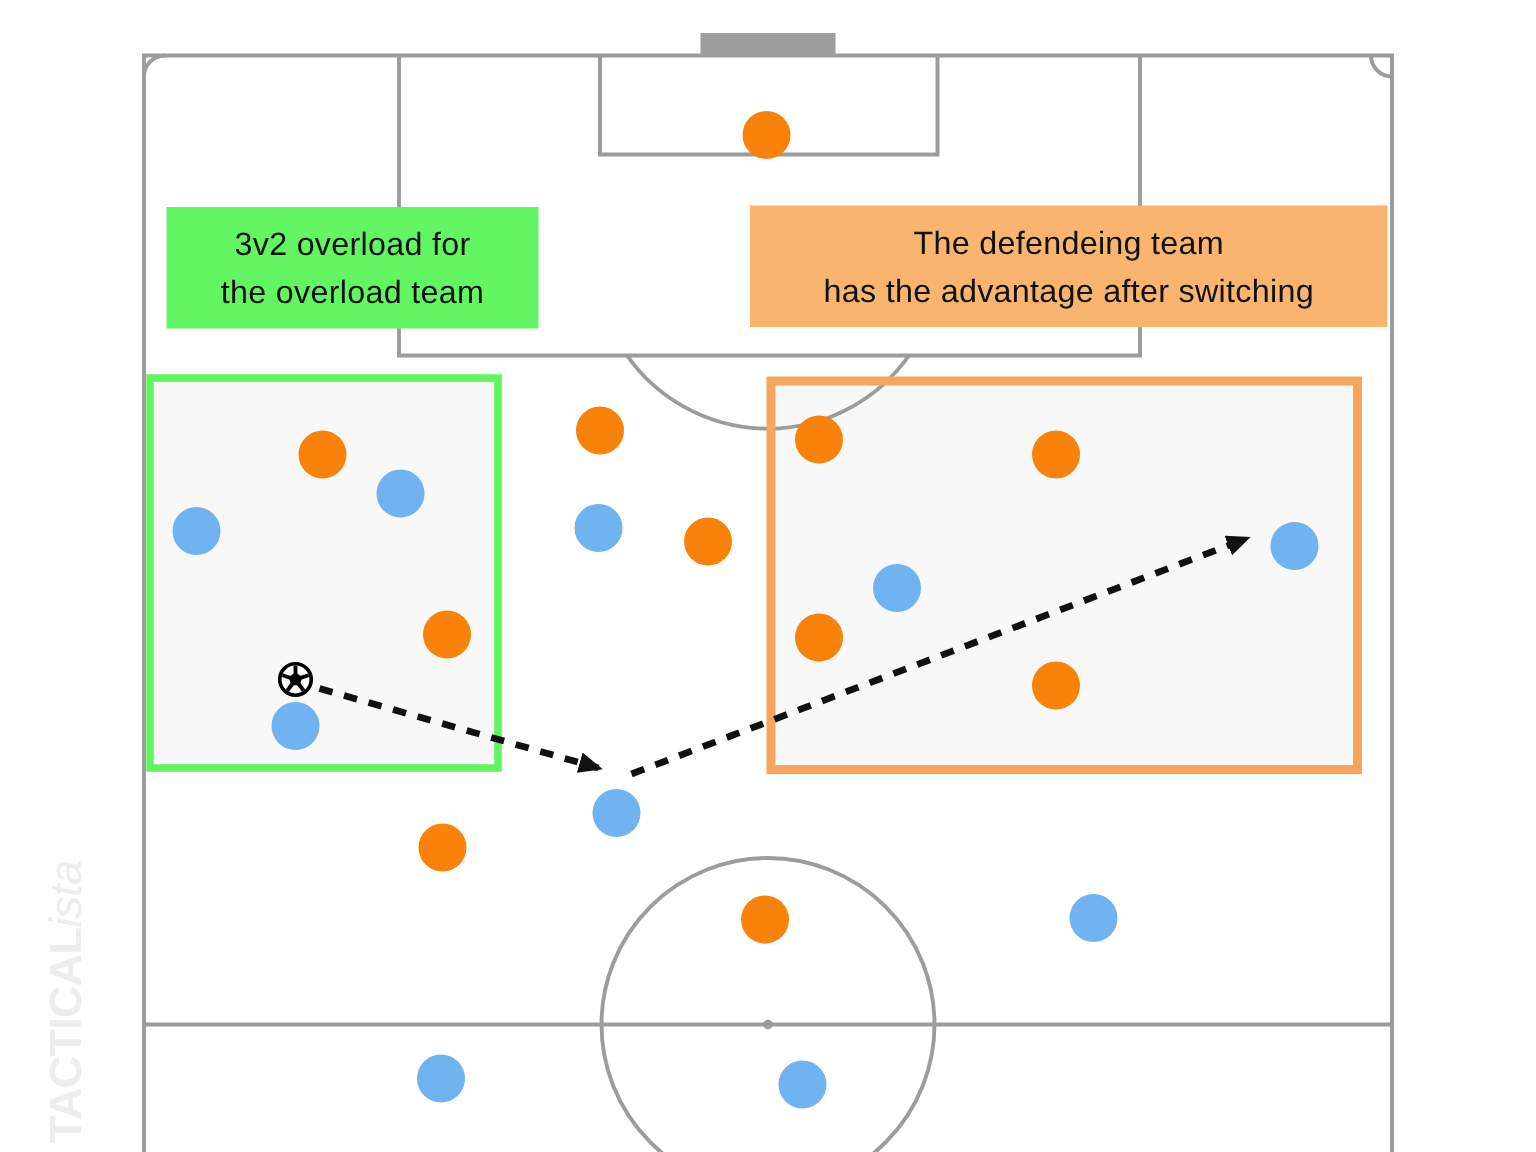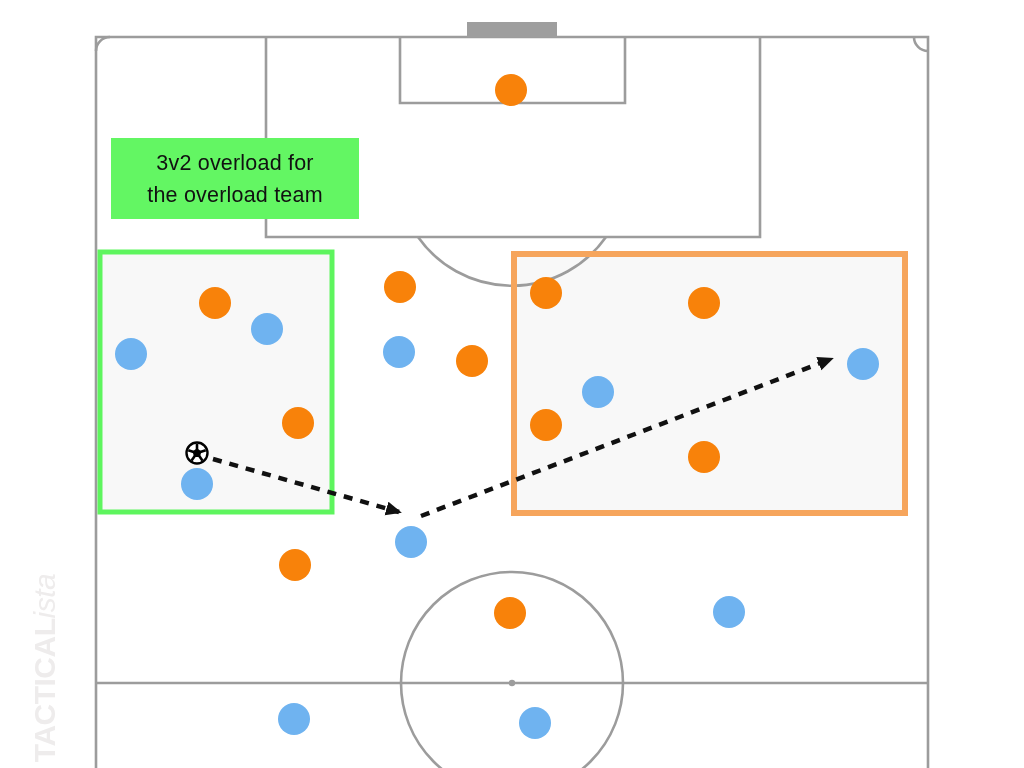--- a/index.html
+++ b/index.html
@@ -78,16 +78,20 @@
           <line x1="-3.3286978070330373" y1="-1.081559480312317" x2="-8.749719949915411" y2="-2.842956348249519" stroke="#000000" stroke-width="2.6"></line>
           <polygon points="0.00,-4.80 4.57,-1.48 2.82,3.88 -2.82,3.88 -4.57,-1.48" fill="#000000"></polygon>
         </g>
       </g>
   </svg>
 
   <div class="annotation annotation-green" style="background: rgb(99, 246, 99);">
     <span>3v2 overload for</span>
     <span>the overload team</span>
   </div>
+  <div class="annotation annotation-orange" style="background: rgb(249, 180, 110);">
+    <span>The defendeing team</span>
+    <span>has the advantage after switching</span>
+  </div>
 
   <div class="watermark"><span class="brand-bold">TACTICAL</span><span class="brand-italic">ista</span></div>
 
 </div>
 
 </body></html>

